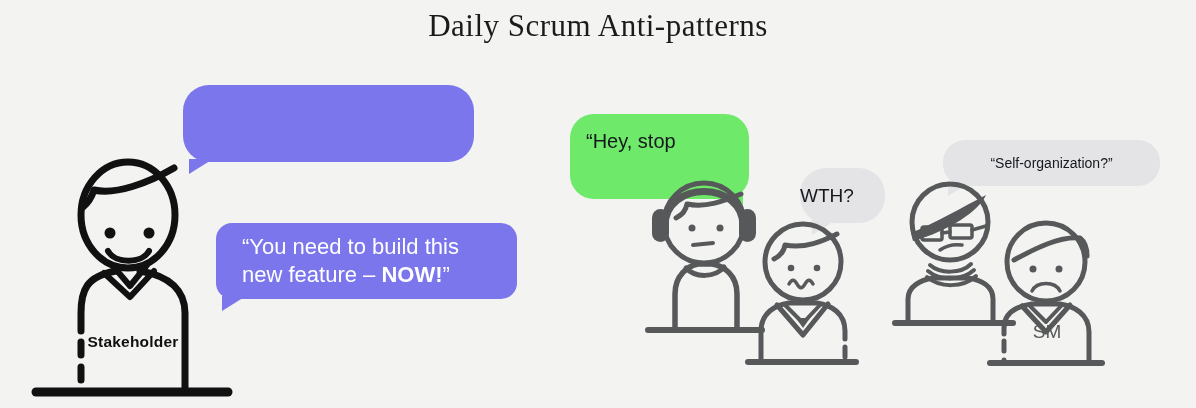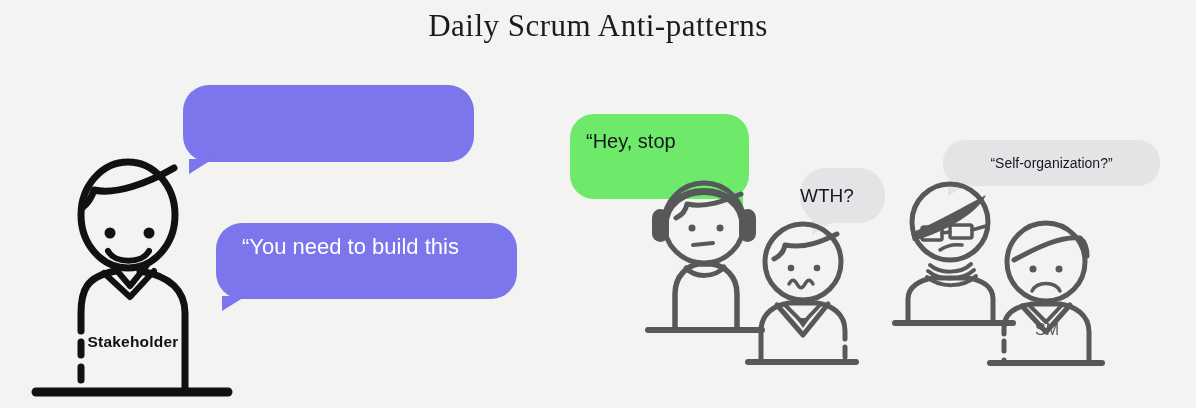--- a/index.html
+++ b/index.html
@@ -38,21 +38,21 @@
   .tail-br::after{right:6px;bottom:-12px;clip-path:polygon(100% 100%,0 0,100% 0);}
   .bubble-deal{
     left:183px;top:85px;width:291px;height:77px;
     background:var(--purple-bubble);border-radius:26px;
     color:var(--bubble-text-light);
     font-size:22px;line-height:28px;
     padding:11px 18px 0 30px;
   }
   .bubble-feature{
     left:216px;top:223px;width:301px;height:76px;
-    background:var(--purple-bubble);border-radius:26px;
+    background:var(--purple-bubble);border-radius:16px;
     color:var(--bubble-text-light);
     font-size:22px;line-height:28px;
     padding:10px 16px 0 26px;
   }
   .bubble-stop{
     left:530px;top:114px;width:179px;height:85px;
     background:var(--green-bubble);border-radius:24px;
     color:var(--bubble-text-dark);
     font-size:20px;line-height:28px;
     padding:13px 12px 0 16px;
@@ -79,35 +79,36 @@
   .figure svg{display:block;overflow:visible;}
   .fig-label{
     position:absolute;text-align:center;
   }
   .label-stakeholder{
     left:78px;top:333px;width:110px;
     font-weight:700;font-size:15.5px;color:#101010;letter-spacing:.2px;
   }
   .label-sm{
     left:1022px;top:321px;width:50px;
-    font-size:16px;color:var(--figure-gray);
+    font-size:19px;color:var(--figure-gray);
   }
 </style>
 </head>
 <body>
 
 <div class="canvas">
 
   <div class="title">Daily Scrum Anti-patterns</div>
 
   <div class="bubble bubble-deal tail-bl">
   </div>
 
   <div class="bubble bubble-feature tail-bl">
     <div>“You need to build this</div>
+    <div><span>new feature – </span><span class="bold">NOW!</span><span>”</span></div>
   </div>
 
   <div class="bubble bubble-stop tail-br">
     <div>“Hey, stop</div>
   </div>
 
   <div class="bubble bubble-wth tail-bl">
     <span>WTH?</span>
   </div>
 

